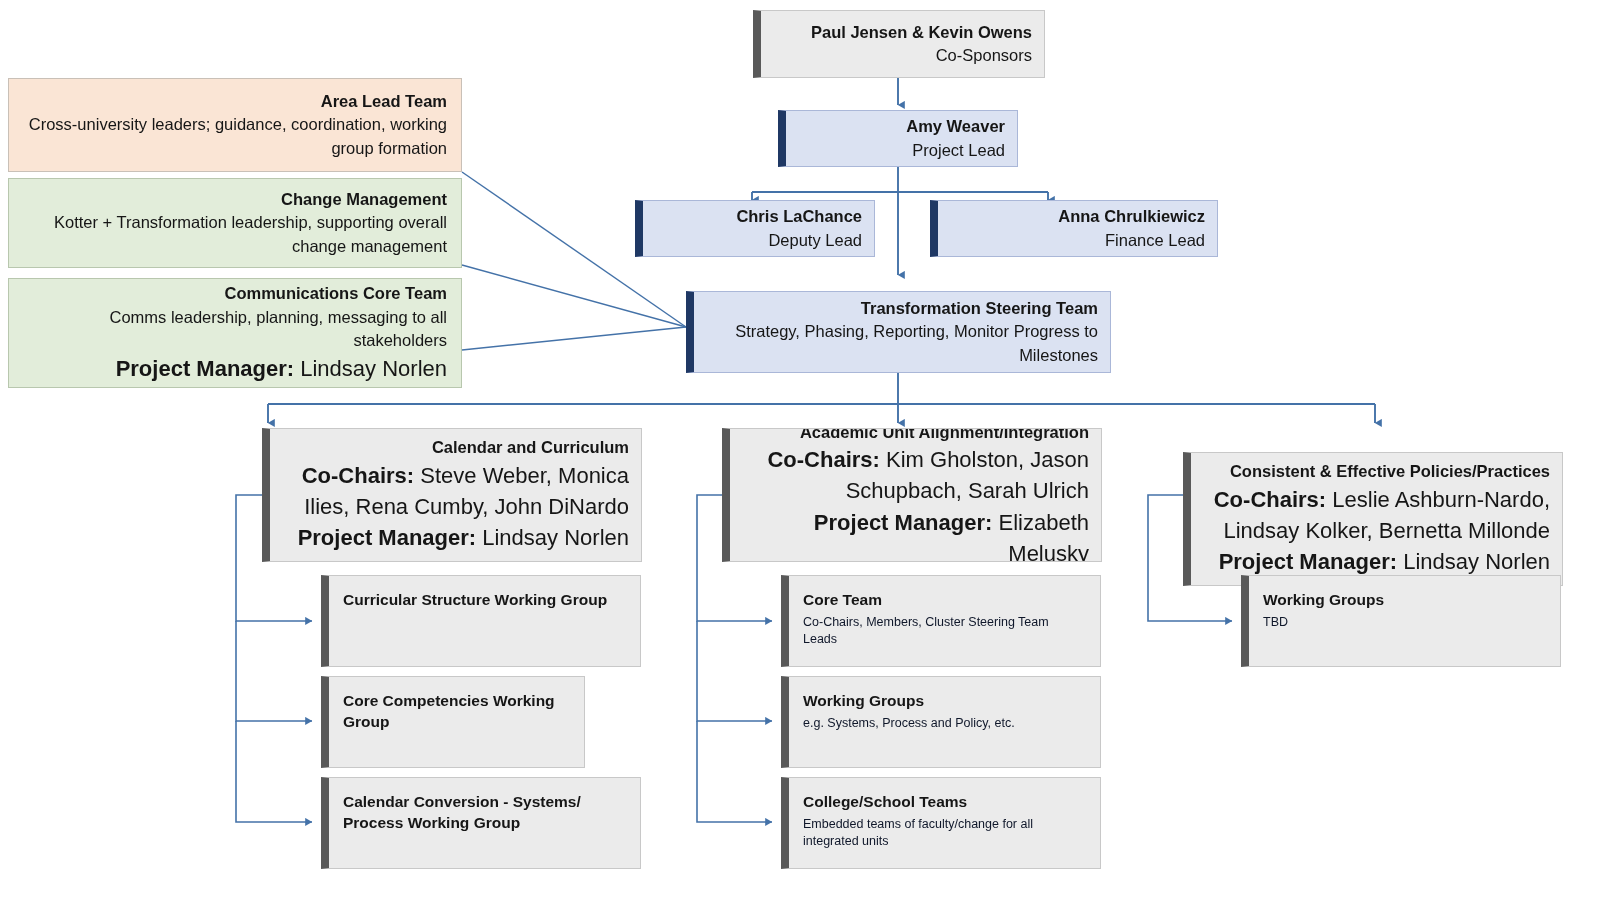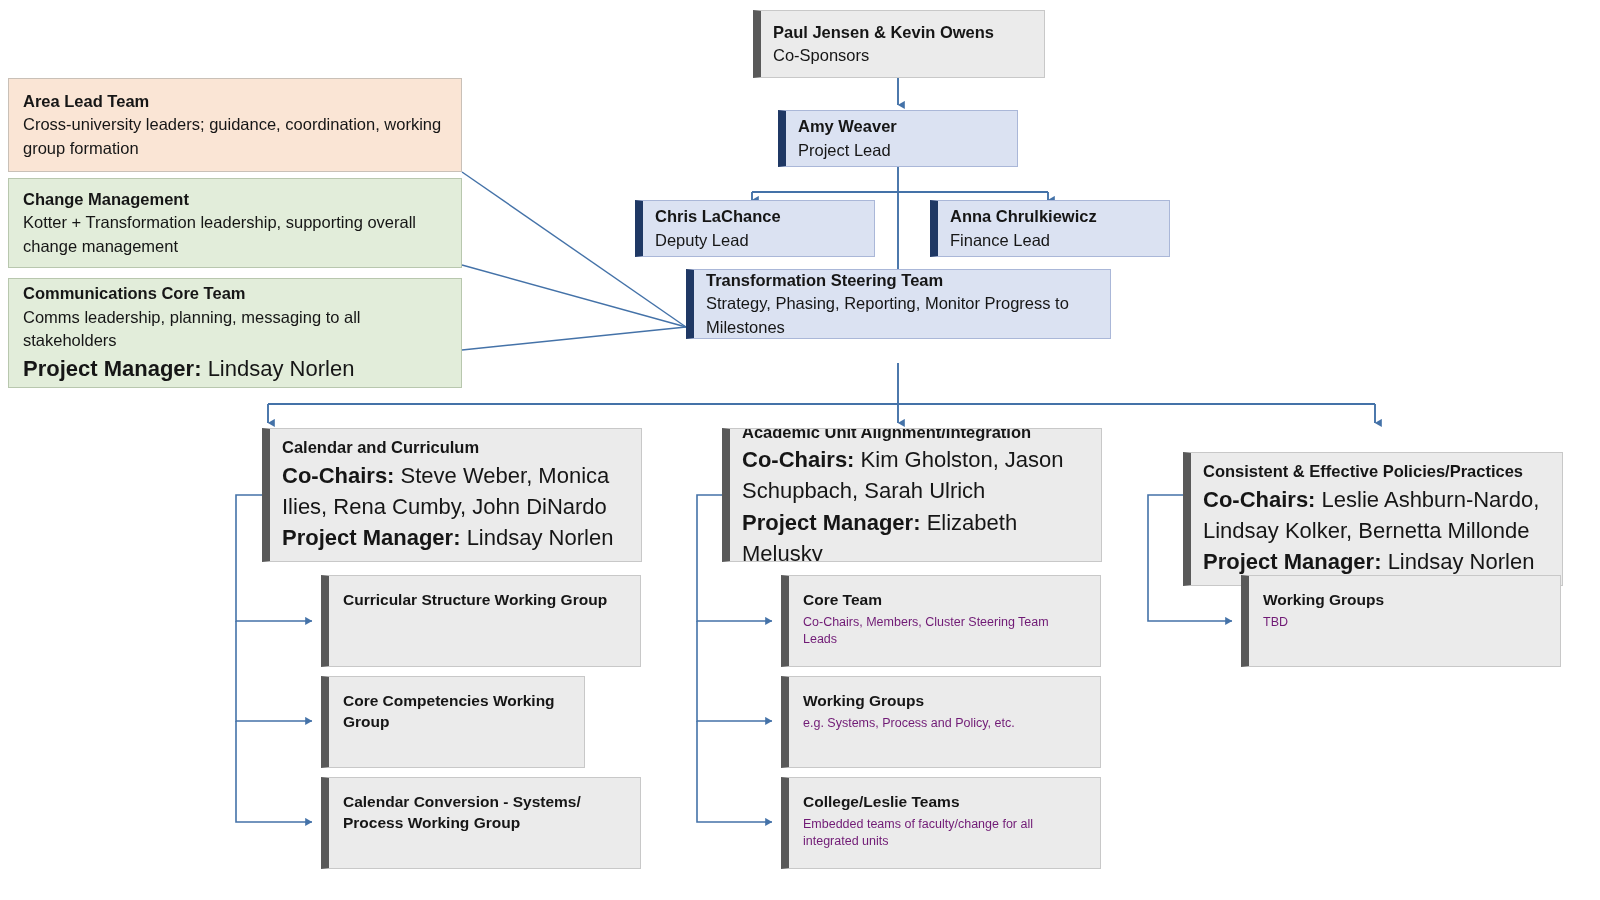--- a/index.html
+++ b/index.html
@@ -50,21 +50,21 @@
   
   .n-orange {
     background: #fae5d5;
     border: 1px solid #c9c0b7;
   }
   .n-green {
     background: #e2edda;
     border: 1px solid #b8c7ae;
   }
 
-  .ctr { text-align: left; padding: 0 12px; }
+  .ctr { text-align: right; padding: 0 12px; }
   .lft { text-align: left;   padding: 0 14px; }
 
   .title-lg {
     font-size: 16.5px;
     font-weight: bold;
     color: #161616;
     line-height: 1.42;
   }
   .sub-lg {
     font-size: 16.5px;
@@ -81,21 +81,21 @@
 
   .wg-title {
     font-size: 15.5px;
     font-weight: bold;
     color: #161616;
     line-height: 1.35;
   }
   .wg-sub {
     font-size: 12.5px;
     font-weight: normal;
-    color: #701a75;
+    color: #0f172a;
     line-height: 1.38;
     margin-top: 3px;
   }
   .wg-body { position:absolute; left:0; right:0; top:14px; }
   .panel-pad { padding: 0 14px; }
 </style>
 </head>
 <body>
 
 <div id="canvas">
@@ -165,28 +165,28 @@
     </div>
   </div>
 
   <div class="node n-blue" style="left:635px; top:200px; width:240px; height:57px;">
     <div class="ctr">
       <div class="title-lg">Chris LaChance</div>
       <div class="sub-lg">Deputy Lead</div>
     </div>
   </div>
 
-  <div class="node n-blue" style="left:930px; top:200px; width:240px; height:57px;">
+  <div class="node n-blue" style="left:930px; top:200px; width:288px; height:57px;">
     <div class="ctr">
       <div class="title-lg">Anna Chrulkiewicz</div>
       <div class="sub-lg">Finance Lead</div>
     </div>
   </div>
 
-  <div class="node n-blue" style="left:686px; top:269px; width:425px; height:70px;">
+  <div class="node n-blue" style="left:686px; top:291px; width:425px; height:82px;">
     <div class="ctr">
       <div class="title-lg">Transformation Steering Team</div>
       <div class="sub-lg">Strategy, Phasing, Reporting, Monitor Progress to Milestones</div>
     </div>
   </div>
 
   <div class="node n-orange" style="left:8px; top:78px; width:454px; height:94px;">
     <div class="ctr panel-pad">
       <div class="title-lg">Area Lead Team</div>
       <div class="sub-lg">Cross-university leaders; guidance, coordination, working group formation</div>
@@ -266,21 +266,21 @@
 
   <div class="node n-grey" style="left:781px; top:676px; width:320px; height:92px;">
     <div class="wg-body lft">
       <div class="wg-title">Working Groups</div>
       <div class="wg-sub">e.g. Systems, Process and Policy, etc.</div>
     </div>
   </div>
 
   <div class="node n-grey" style="left:781px; top:777px; width:320px; height:92px;">
     <div class="wg-body lft">
-      <div class="wg-title">College/Leslie Teams</div>
+      <div class="wg-title">College/School Teams</div>
       <div class="wg-sub">Embedded teams of faculty/change for all integrated units</div>
     </div>
   </div>
 
   <div class="node n-grey" style="left:1183px; top:428px; width:380px; height:134px;margin-top:24px;">
     <div class="ctr">
       <div class="title-lg">Consistent &amp; Effective Policies/Practices</div>
       <div class="line-mixed">
         <b>Co-Chairs:</b>
         <span>Leslie Ashburn-Nardo, Lindsay Kolker, Bernetta Millonde</span>

